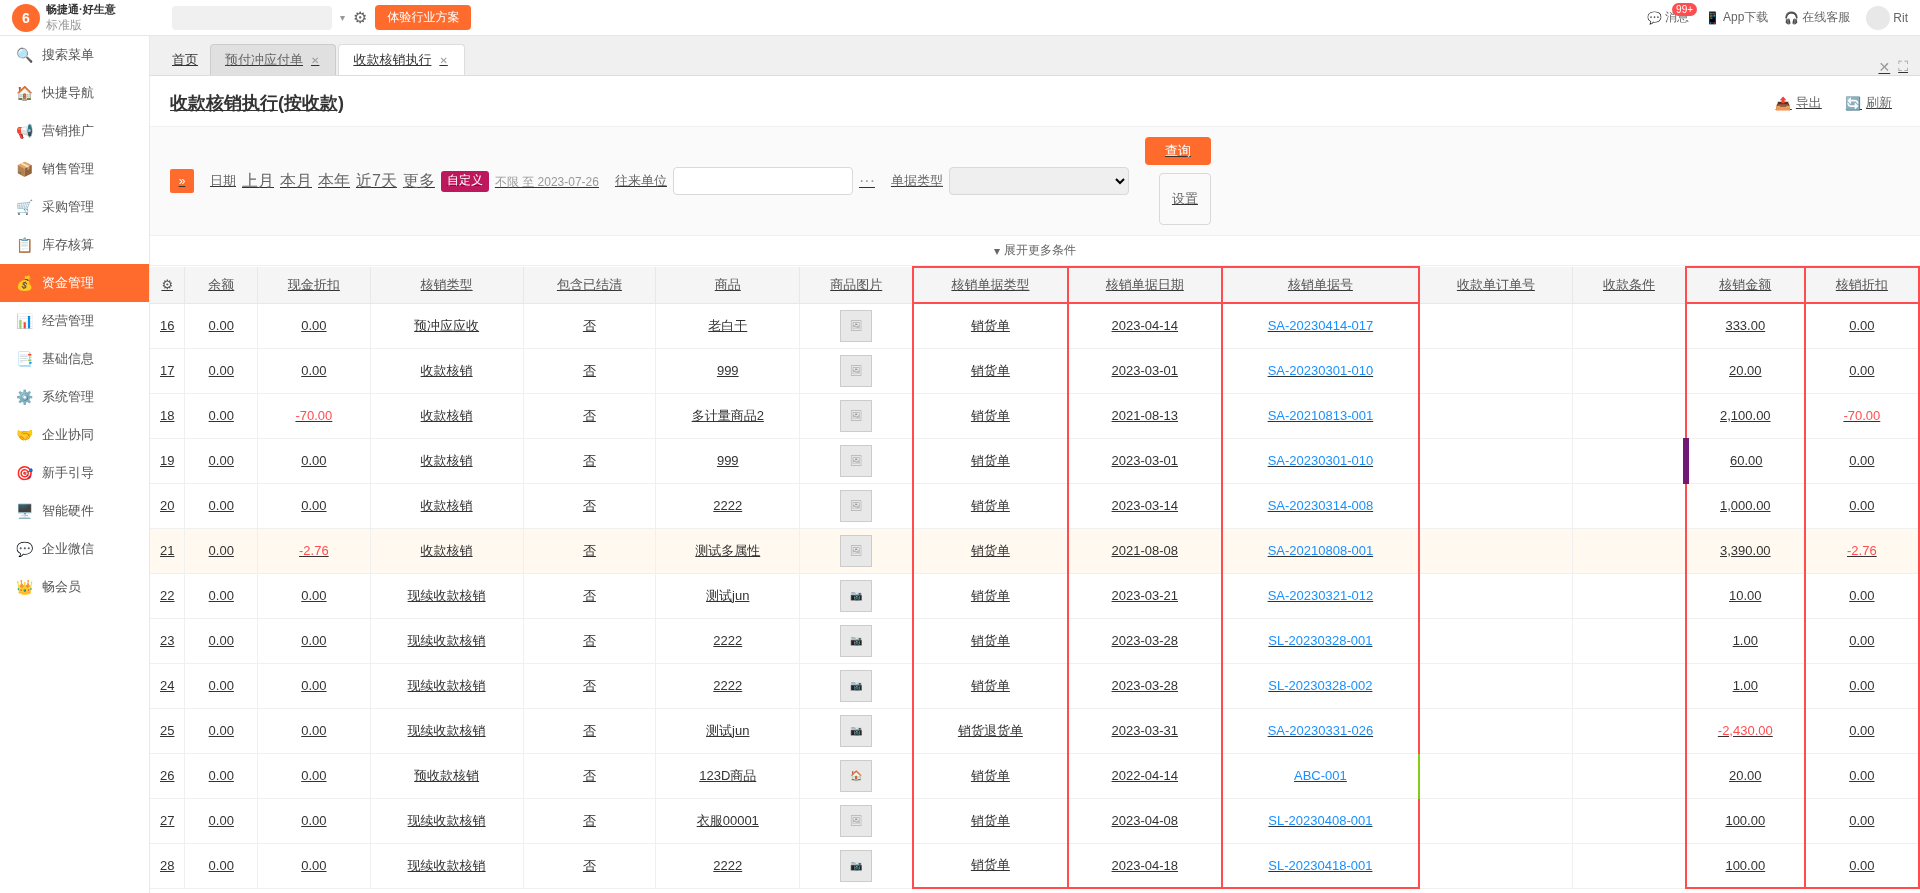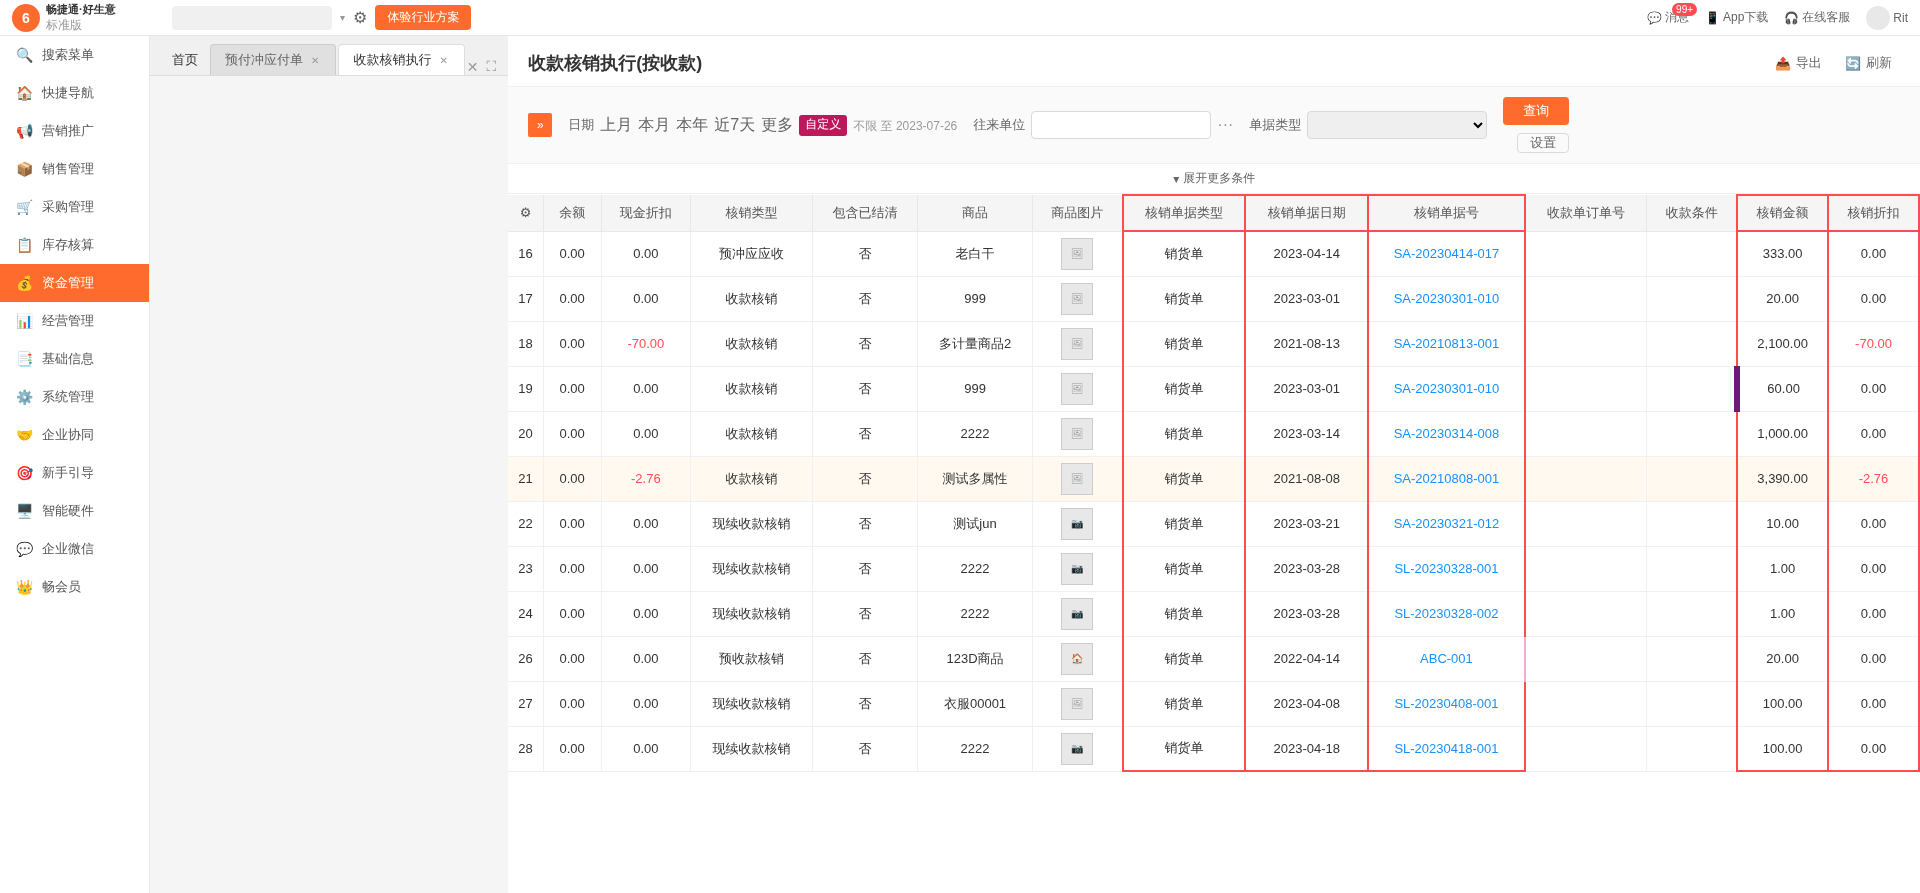--- a/index.html
+++ b/index.html
@@ -23,21 +23,21 @@
     
     .main-layout { display: flex; height: calc(100vh - 36px); }
 
     
     .sidebar { width: 150px; background: #fff; border-right: 1px solid #e8e8e8; display: flex; flex-direction: column; flex-shrink: 0; }
     .sidebar-item { display: flex; align-items: center; gap: 8px; padding: 10px 16px; cursor: pointer; font-size: 13px; color: #555; }
     .sidebar-item.active { background: #ff6b2d; color: white; border-radius: 0; }
     .sidebar-icon { width: 18px; height: 18px; display: flex; align-items: center; justify-content: center; font-size: 14px; }
 
     
-    .content-area { flex: 1; display: flex; overflow: hidden; }
+    .content-area { flex: 1; display: flex; flex-direction: column; overflow: hidden; text-decoration: underline; }
 
     
     .tabs-bar { height: 40px; background: #f0f0f0; display: flex; align-items: flex-end; padding: 0 12px; border-bottom: 1px solid #ddd; gap: 2px; }
     .tab { display: flex; align-items: center; gap: 6px; padding: 6px 14px; background: #e0e0e0; border-radius: 4px 4px 0 0; cursor: pointer; font-size: 13px; color: #666; border: 1px solid #ccc; border-bottom: none; }
     .tab.active { background: #fff; color: #333; border-color: #ddd; }
     .tab-home { background: none; border: none; color: #333; font-weight: 500; cursor: pointer; padding: 6px 10px; font-size: 13px; }
     .tab-close { font-size: 10px; color: #999; background: none; border: none; cursor: pointer; padding: 0 2px; }
     .tabs-right { margin-left: auto; display: flex; align-items: center; gap: 8px; }
     .tab-action-btn { background: none; border: none; cursor: pointer; color: #999; font-size: 14px; }
 
@@ -55,21 +55,21 @@
     .filter-item { display: flex; align-items: center; gap: 6px; }
     .filter-label { color: #666; font-size: 13px; }
     .filter-date-links { display: flex; gap: 6px; }
     .filter-link { color: #666; font-size: 16px; cursor: pointer; }
     .filter-custom { background: #be185d; color: white; border-radius: 3px; padding: 1px 6px; font-size: 12px; cursor: pointer; }
     .filter-date-range { color: #999; font-size: 12px; margin-top: 2px; }
     .filter-input { border: 1px solid #d9d9d9; border-radius: 4px; padding: 3px 8px; font-size: 13px; width: 180px; height: 28px; }
     .filter-select { border: 1px solid #d9d9d9; border-radius: 4px; padding: 3px 8px; font-size: 13px; width: 180px; height: 28px; }
     .filter-dots { color: #999; font-size: 16px; cursor: pointer; }
     .query-btn { background: #ff6b2d; color: white; border: none; border-radius: 4px; padding: 5px 20px; font-size: 13px; cursor: pointer; }
-    .settings-btn { background: none; border: 1px solid #d9d9d9; border-radius: 4px; padding: 0 12px; font-size: 13px; cursor: pointer; color: #666; margin-top: 4px; }
+    .settings-btn { background: none; border: 1px solid #d9d9d9; border-radius: 4px; padding: 16px 12px; font-size: 13px; cursor: pointer; color: #666; margin-top: 4px; }
 
     
     .expand-more { text-align: center; padding: 6px; border-bottom: 1px solid #f0f0f0; }
     .expand-btn { background: none; border: none; cursor: pointer; color: #666; font-size: 12px; display: inline-flex; align-items: center; gap: 4px; }
 
     
     .table-container { overflow-x: auto; }
     table { width: 100%; border-collapse: collapse; font-size: 13px; }
     thead tr { background: #f5f5f5; }
     th { padding: 8px 10px; text-align: center; border-bottom: 1px solid #e8e8e8; border-right: 1px solid #e8e8e8; color: #555; font-weight: 500; white-space: nowrap; font-size: 13px; }
@@ -426,30 +426,46 @@
       <td><div class="img-placeholder">📷</div></td>
       <td style="border-left:2px solid #ff4d4f;border-right:2px solid #ff4d4f;">销货单</td>
       <td style="border-left:2px solid #ff4d4f;border-right:2px solid #ff4d4f;">2023-03-28</td>
       <td style="border-left:2px solid #ff4d4f;border-right:2px solid #ff4d4f;"><a class="link-text">SL-20230328-002</a></td>
       <td></td>
       <td></td>
       <td style="border-left:2px solid #ff4d4f;border-right:2px solid #ff4d4f;">1.00</td>
       <td style="border-left:2px solid #ff4d4f;border-right:2px solid #ff4d4f;">0.00</td>
     </tr>
               <tr>
+      <td>25</td>
+      <td>0.00</td>
+      <td>0.00</td>
+      <td>现续收款核销</td>
+      <td>否</td>
+      <td>测试jun</td>
+      <td><div class="img-placeholder">📷</div></td>
+      <td style="border-left:2px solid #ff4d4f;border-right:2px solid #ff4d4f;">销货退货单</td>
+      <td style="border-left:2px solid #ff4d4f;border-right:2px solid #ff4d4f;">2023-03-31</td>
+      <td style="border-left:2px solid #ff4d4f;border-right:2px solid #ff4d4f;"><a class="link-text">SA-20230331-026</a></td>
+      <td></td>
+      <td></td>
+      <td style="border-left:2px solid #ff4d4f;border-right:2px solid #ff4d4f;" class="negative">-2,430.00</td>
+      <td style="border-left:2px solid #ff4d4f;border-right:2px solid #ff4d4f;">0.00</td>
+    </tr>
+              <tr>
       <td>26</td>
       <td>0.00</td>
       <td>0.00</td>
       <td>预收款核销</td>
       <td>否</td>
       <td>123D商品</td>
       <td><div class="img-placeholder">🏠</div></td>
       <td style="border-left:2px solid #ff4d4f;border-right:2px solid #ff4d4f;">销货单</td>
       <td style="border-left:2px solid #ff4d4f;border-right:2px solid #ff4d4f;">2022-04-14</td>
-      <td style="border-left:2px solid #ff4d4f;border-right:2px solid #f9a8d4;"><a class="link-text">ABC-001</a></td>
+      <td style="border-left:2px solid #ff4d4f;border-right:2px solid #84cc16;"><a class="link-text">ABC-001</a></td>
       <td></td>
       <td></td>
       <td style="border-left:2px solid #ff4d4f;border-right:2px solid #ff4d4f;">20.00</td>
       <td style="border-left:2px solid #ff4d4f;border-right:2px solid #ff4d4f;">0.00</td>
     </tr>
               <tr>
       <td>27</td>
       <td>0.00</td>
       <td>0.00</td>
       <td>现续收款核销</td>

